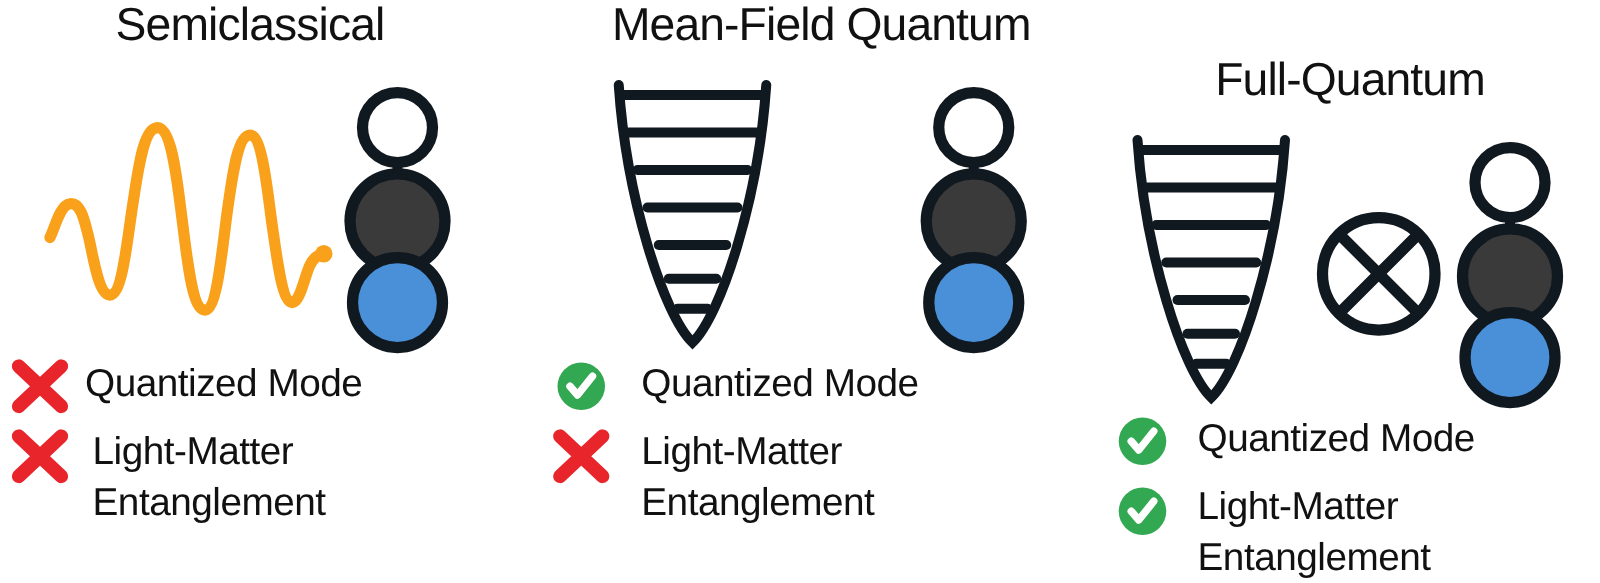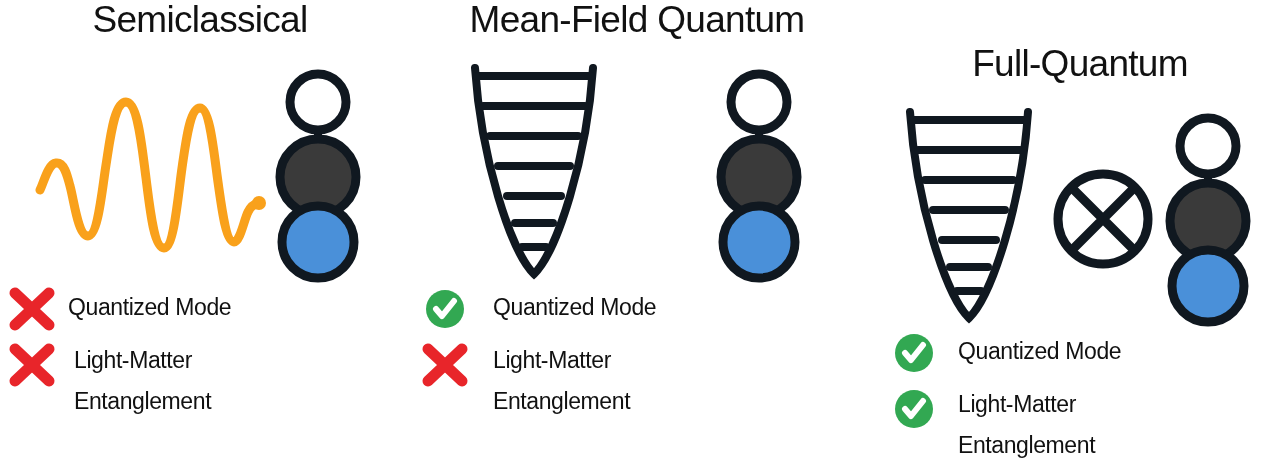--- a/index.html
+++ b/index.html
@@ -22,21 +22,21 @@
     height: 382px;
   }
 
   
   .panel {
     position: absolute;
     top: 0;
     height: 466px;
   }
   .panel-0 { left: 0px;    width: 400px; }
-  .panel-1 { left: 397px;  width: 480px; }
+  .panel-1 { left: 417px;  width: 480px; }
   .panel-2 { left: 880px;  width: 400px; margin-top: 44px; }
 
   
   .panel-title {
     position: absolute;
     top: -2px;
     left: 0;
     width: 100%;
     text-align: center;
     font-size: 37px;
@@ -110,21 +110,21 @@
   .panel-2 .feature-row { padding-left: 8px; }
 
   .status-icon {
     flex: 0 0 auto;
     width: 52px;
     height: 46px;
     position: relative;
     margin-right: 10px;
   }
   .feature-label {
-    font-size: 23px;
+    font-size: 31px;
     line-height: 38px;
     font-weight: 400;
     letter-spacing: -0.4px;
     color: #111111;
     white-space: pre-line;
     padding-top: 2px;
   }
   .panel-0 .feature-row.row-1 .feature-label { padding-left: 6px; }
   .panel-1 .feature-row .feature-label { padding-left: 12px; }
   .panel-2 .feature-row .feature-label { padding-left: 8px; }

